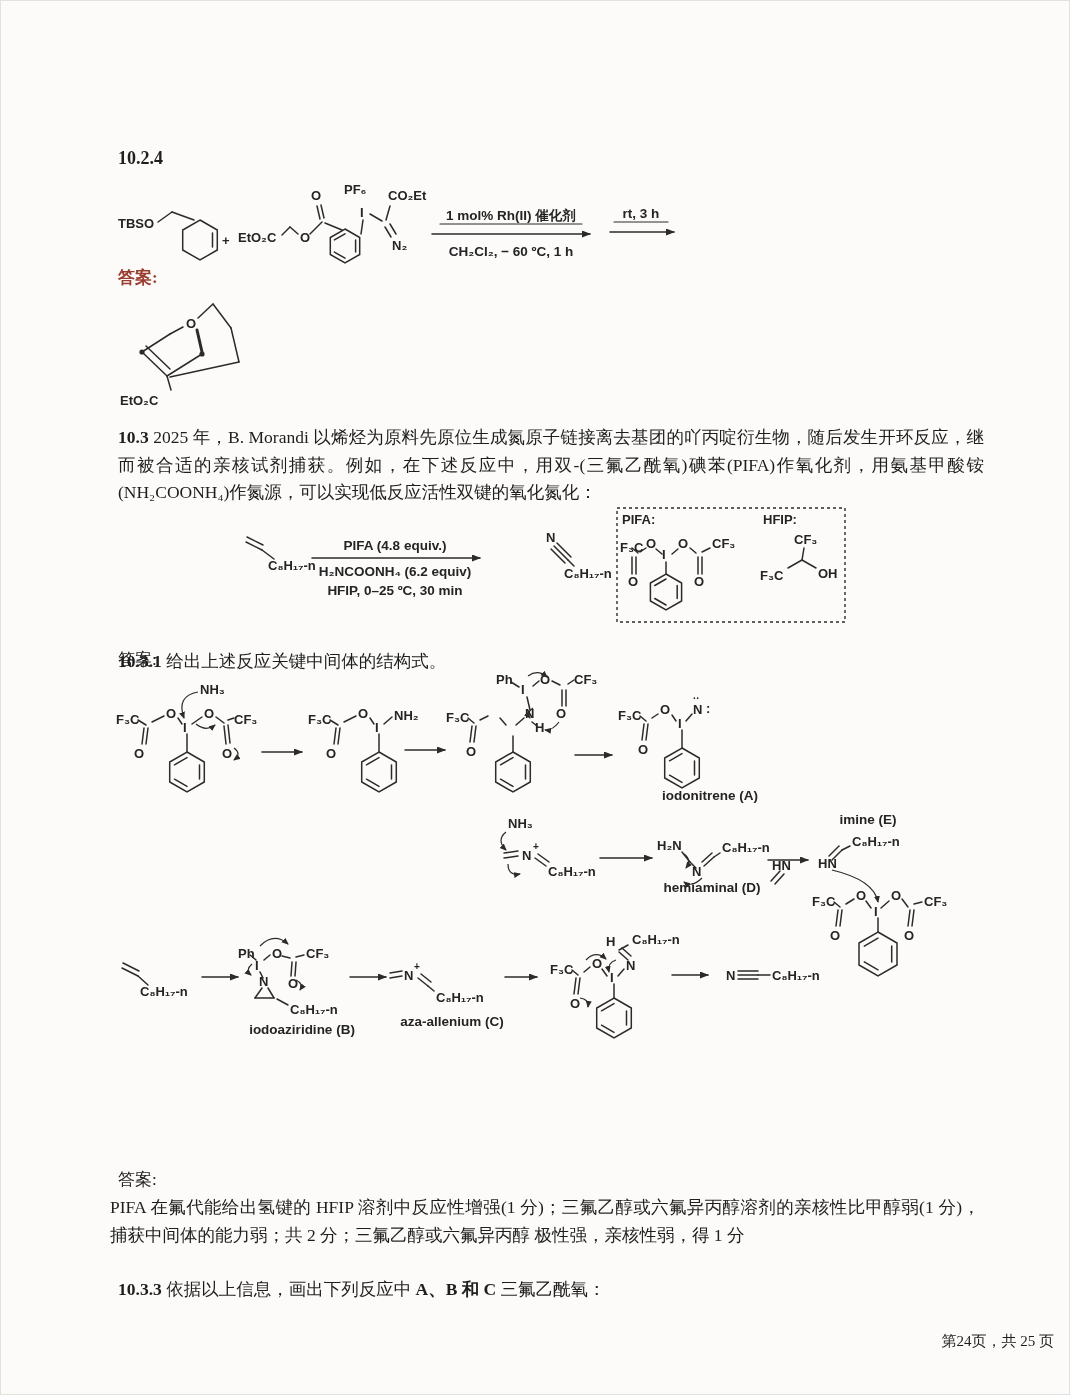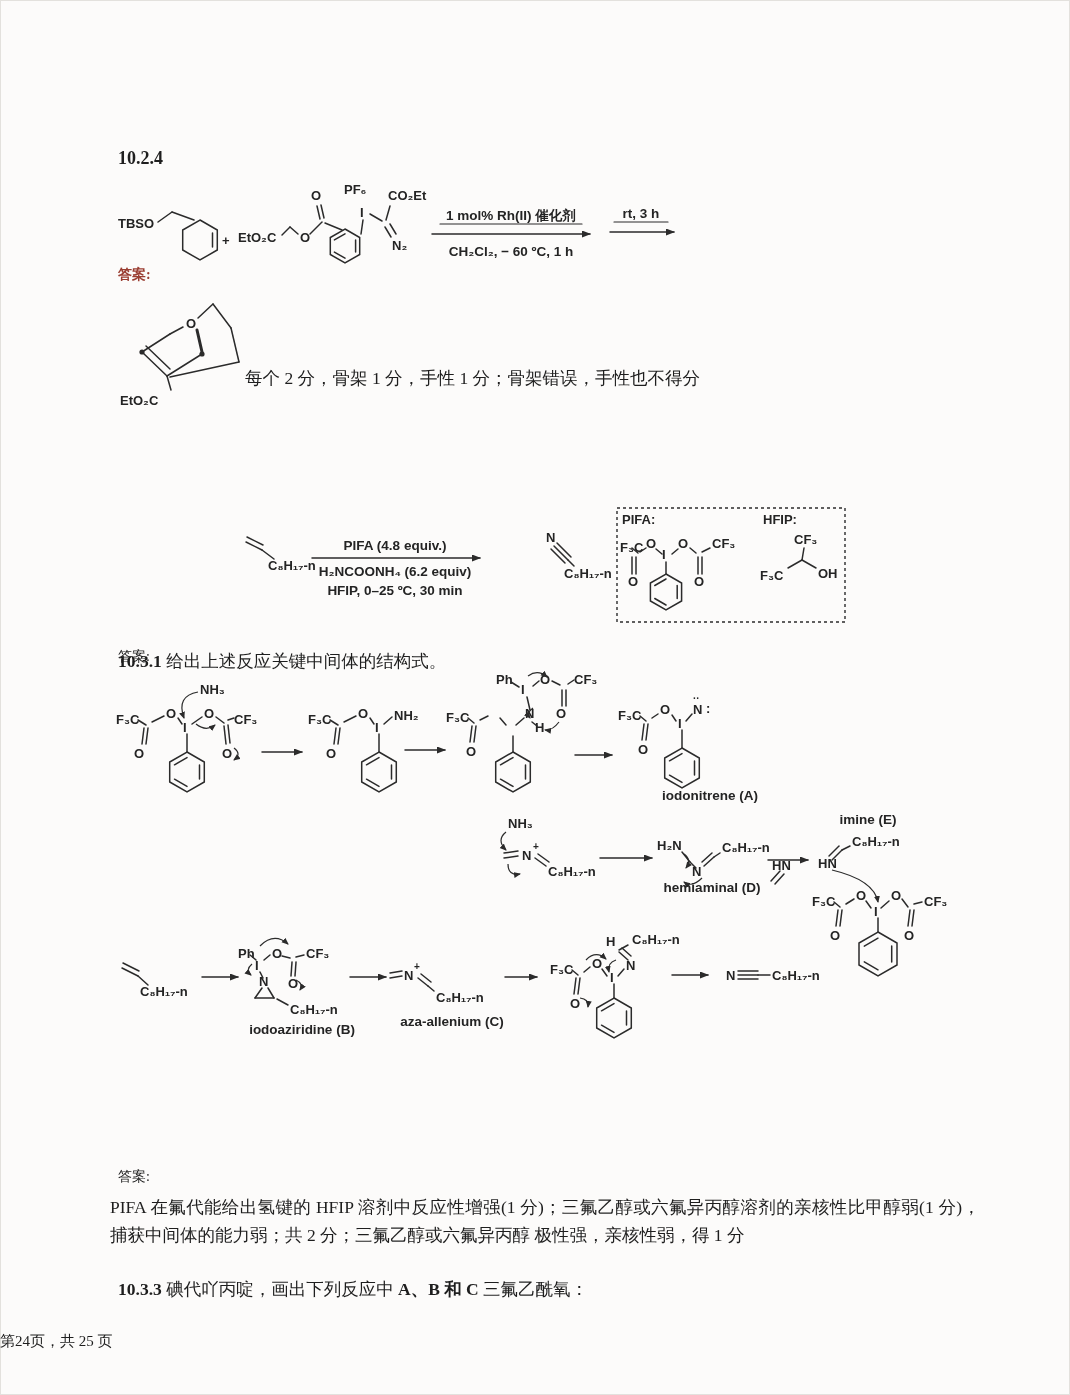--- a/index.html
+++ b/index.html
@@ -4,22 +4,22 @@
 <style>
   html,body{margin:0;padding:0;background:#e9e7e4;}
   .page{position:relative;width:1070px;height:1395px;margin:0 auto;background:#fcfbfa;
         font-family:"Liberation Serif","DejaVu Serif",serif;color:#1e1e1e;overflow:hidden;
         box-shadow:inset 0 0 0 1px #e3e1dd;}
   .abs{position:absolute;}
   .para{font-size:17.5px;line-height:27.5px;text-align:justify;}
   .num{font-weight:bold;}
   .red{color:#9a3d31;}
   .grading{font-size:17.5px;}
-  .answer-label{font-size:14px;}
-  .footer{font-size:15px;text-align:left;left:0;right:16px;}
+  .answer-label{font-size:17px;}
+  .footer{font-size:15px;text-align:right;left:0;right:16px;}
   .bold{font-weight:bold;}
   
   svg line,svg path.sh{stroke:#2b2b2b;stroke-width:1.5;fill:none;stroke-linecap:round;}
   svg path.ca{stroke:#2b2b2b;stroke-width:1.2;fill:none;}
   svg line.ul{stroke:#2b2b2b;stroke-width:1.2;}
   svg line.bold{stroke-width:3;}
   svg text{font-family:"Liberation Sans","DejaVu Sans",sans-serif;font-weight:bold;
            font-size:13px;fill:#242424;}
   svg text.sm{font-size:10px;}
   svg text.cond{font-size:13.5px;}
@@ -101,22 +101,25 @@
       <line x1="119" y1="38" x2="127" y2="72"></line>
       <line x1="127" y1="72" x2="58" y2="87"></line>
       <line class="bold" x1="90" y1="62" x2="85" y2="40"></line>
     </g>
     <text x="74" y="38">O</text>
     <circle class="dot" cx="30" cy="62" r="2.6"></circle>
     <circle class="dot" cx="90" cy="64" r="2.6"></circle>
     <text x="8" y="115">EtO₂C</text>
   </svg>
 
-  <div class="abs grading" style="left:245px;top:366px">每个 2 分，骨架 1 分，手性 1 分；骨架错误，手性也不得分</div>
-
+
+  <div class="abs para" style="left:118px;top:424px;width:866px">
+    <span class="num">10.3</span>
+    <span>2025 年，B. Morandi 以烯烃为原料先原位生成氮原子链接离去基团的吖丙啶衍生物，随后发生开环反应，继而被合适的亲核试剂捕获。例如，在下述反应中，用双-(三氟乙酰氧)碘苯(PIFA)作氧化剂，用氨基甲酸铵(NH₂COONH₄)作氮源，可以实现低反应活性双键的氧化氮化：</span>
+  </div>
 
   <svg class="abs" style="left:228px;top:502px" width="632" height="132" viewBox="0 0 632 132">
     <defs>
       <marker id="ah2" markerWidth="10" markerHeight="8" refX="8" refY="3.5" orient="auto" markerUnits="userSpaceOnUse">
         <path d="M0,0 L9,3.5 L0,7 z" fill="#2b2b2b"></path>
       </marker>
     </defs>
     <g>
       <line x1="18" y1="40" x2="34" y2="48"></line>
         <line x1="19" y1="35" x2="35" y2="43"></line>
@@ -463,18 +466,18 @@
     </g>
     <text x="660" y="312">C₈H₁₇-n</text>
   </svg>
 
 
   <div class="abs answer-label" style="left:118px;top:1168px">答案:</div>
   <div class="abs para" style="left:110px;top:1194px;width:870px">PIFA 在氟代能给出氢键的 HFIP 溶剂中反应性增强(1 分)；三氟乙醇或六氟异丙醇溶剂的亲核性比甲醇弱(1 分)，捕获中间体的能力弱；共 2 分；三氟乙醇或六氟异丙醇 极性强，亲核性弱，得 1 分</div>
 
   <div class="abs para" style="left:118px;top:1276px;width:870px">
     <span class="num">10.3.3</span>
-    <span>碘代吖丙啶，画出下列反应中 </span><span class="bold">A、B 和 C</span><span> 三氟乙酰氧：</span>
+    <span>依据以上信息，画出下列反应中 </span><span class="bold">A、B 和 C</span><span> 三氟乙酰氧：</span>
   </div>
 
   <div class="abs footer" style="top:1332px">第24页，共 25 页</div>
 
 </div>
 
 </body></html>

